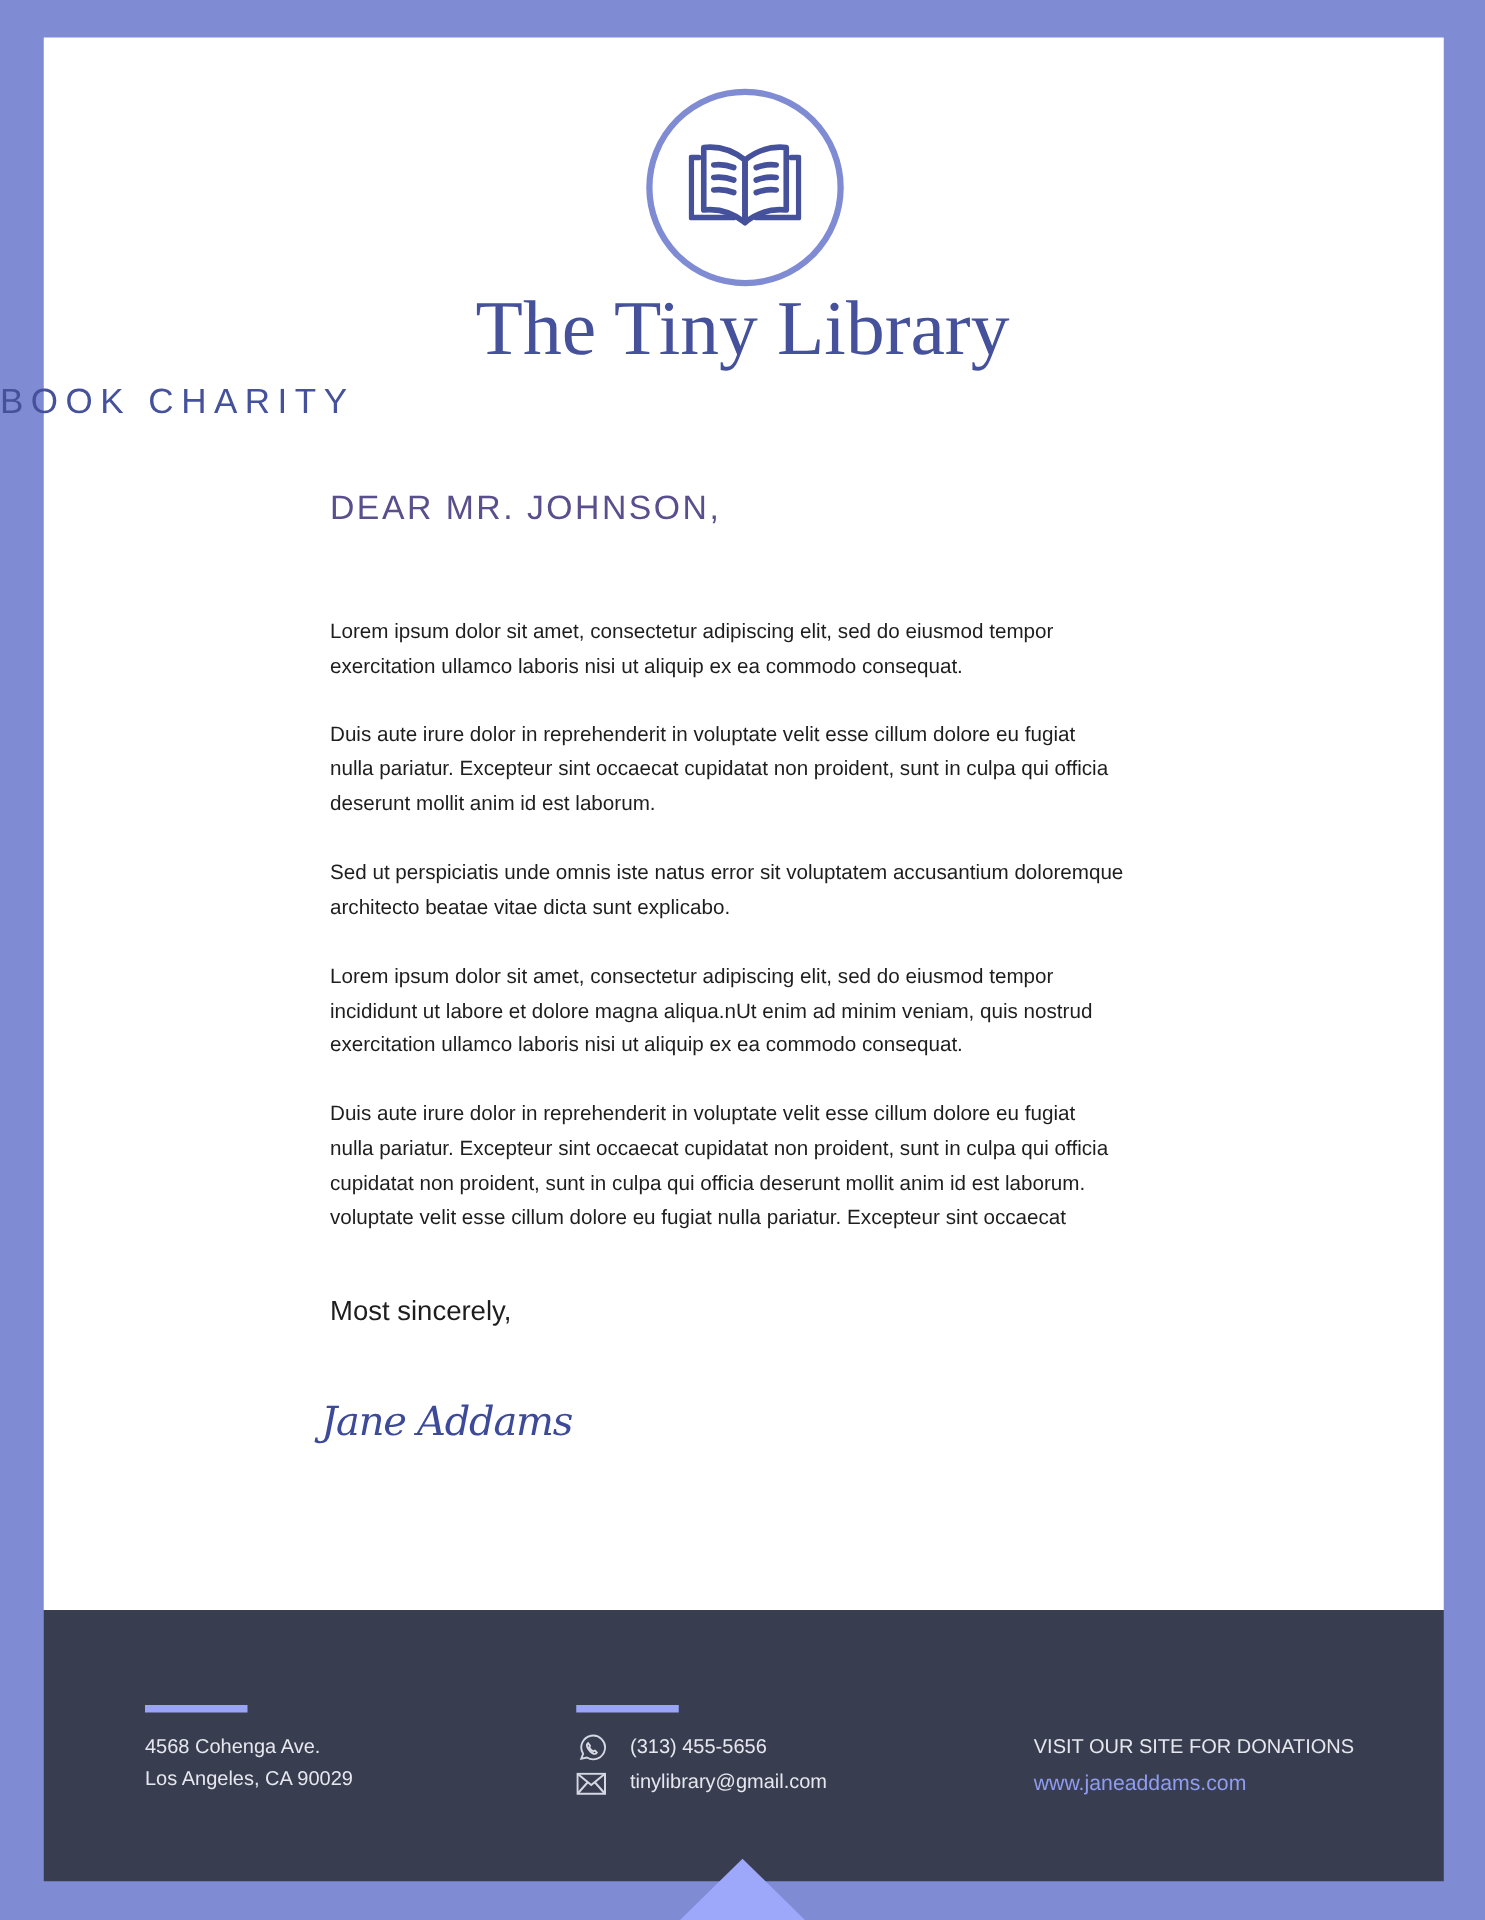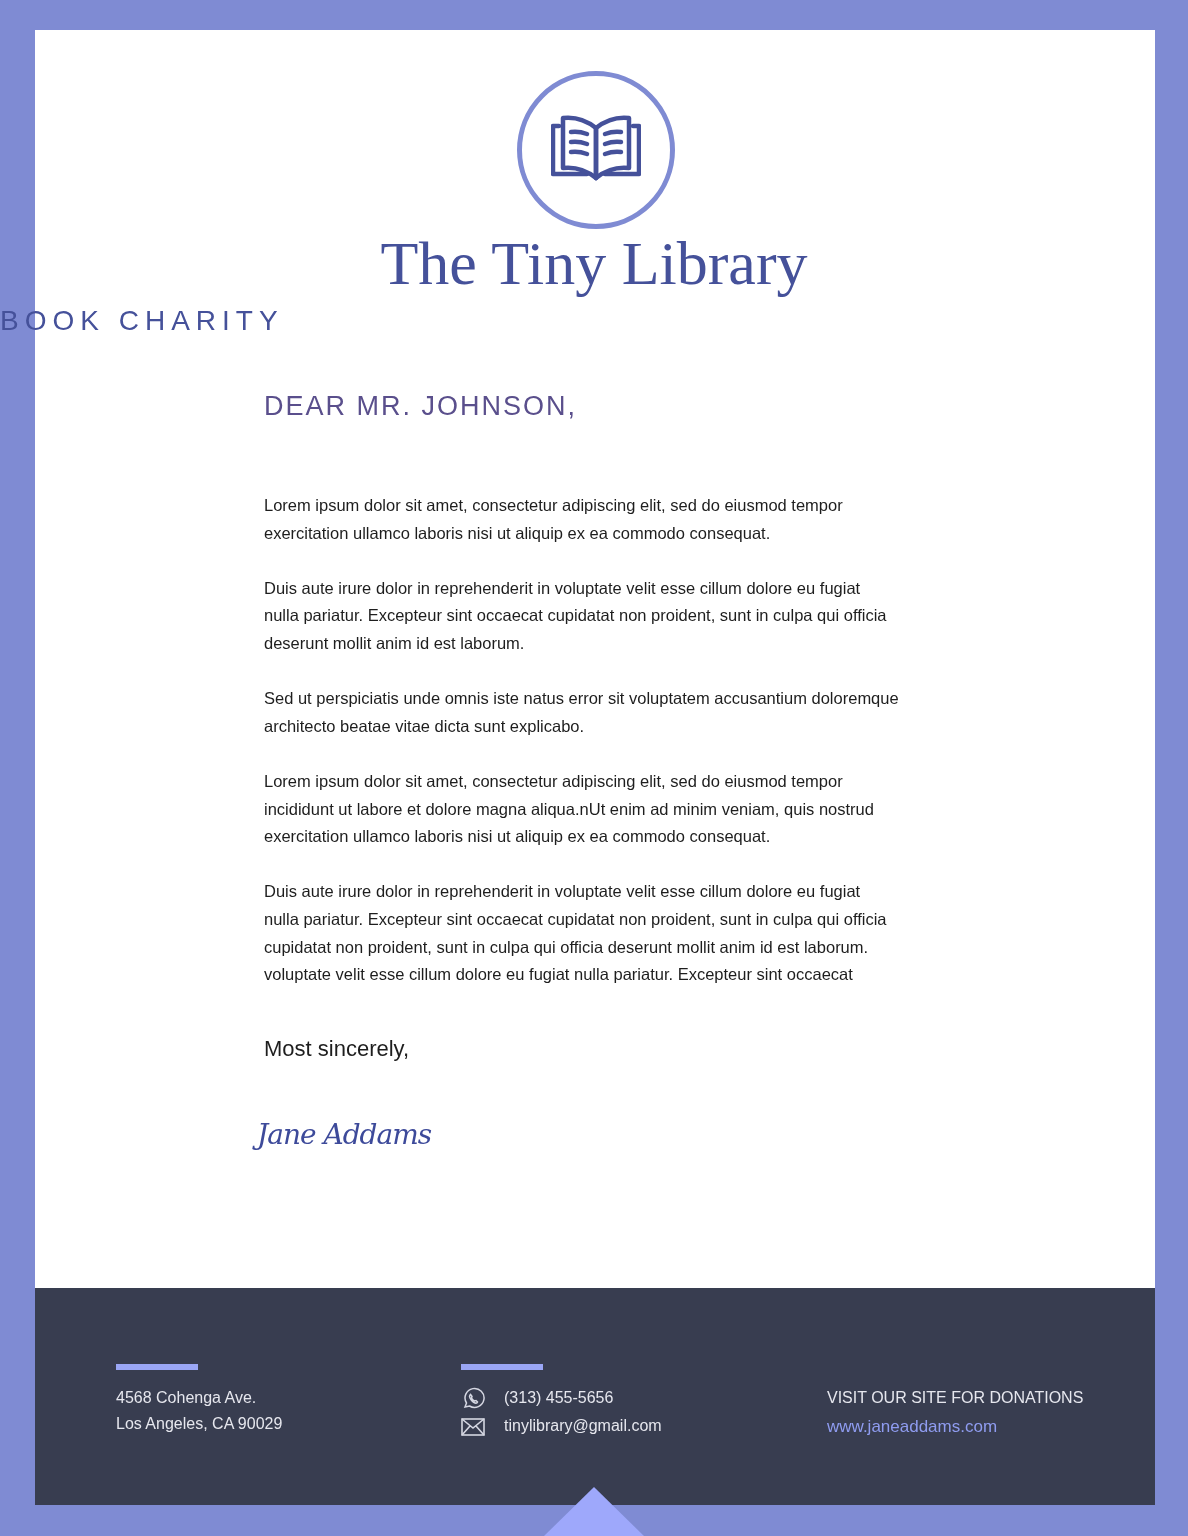--- a/index.html
+++ b/index.html
@@ -46,21 +46,21 @@
   }
   .para { margin: 0 0 27.6px 0; }
   .line { display: block; white-space: nowrap; }
   .closing {
     position: absolute; left: 264px; top: 1036px;
     font-size: 22px; color: #1e1e1e;
   }
   .signature {
     position: absolute; left: 257px; top: 1118px;
     font-family: "DejaVu Serif", serif; font-style: italic;
-    font-size: 28px; color: #3d4a9a;
+    font-size: 32px; color: #3d4a9a;
     letter-spacing: -1px;
   }
   .footer {
     position: absolute; left: 35px; top: 1288px;
     width: 1120px; height: 217px;
     background: #383d50;
   }
   .accent-bar {
     position: absolute; height: 6px; width: 82px; background: #9aa6f5;
   }

